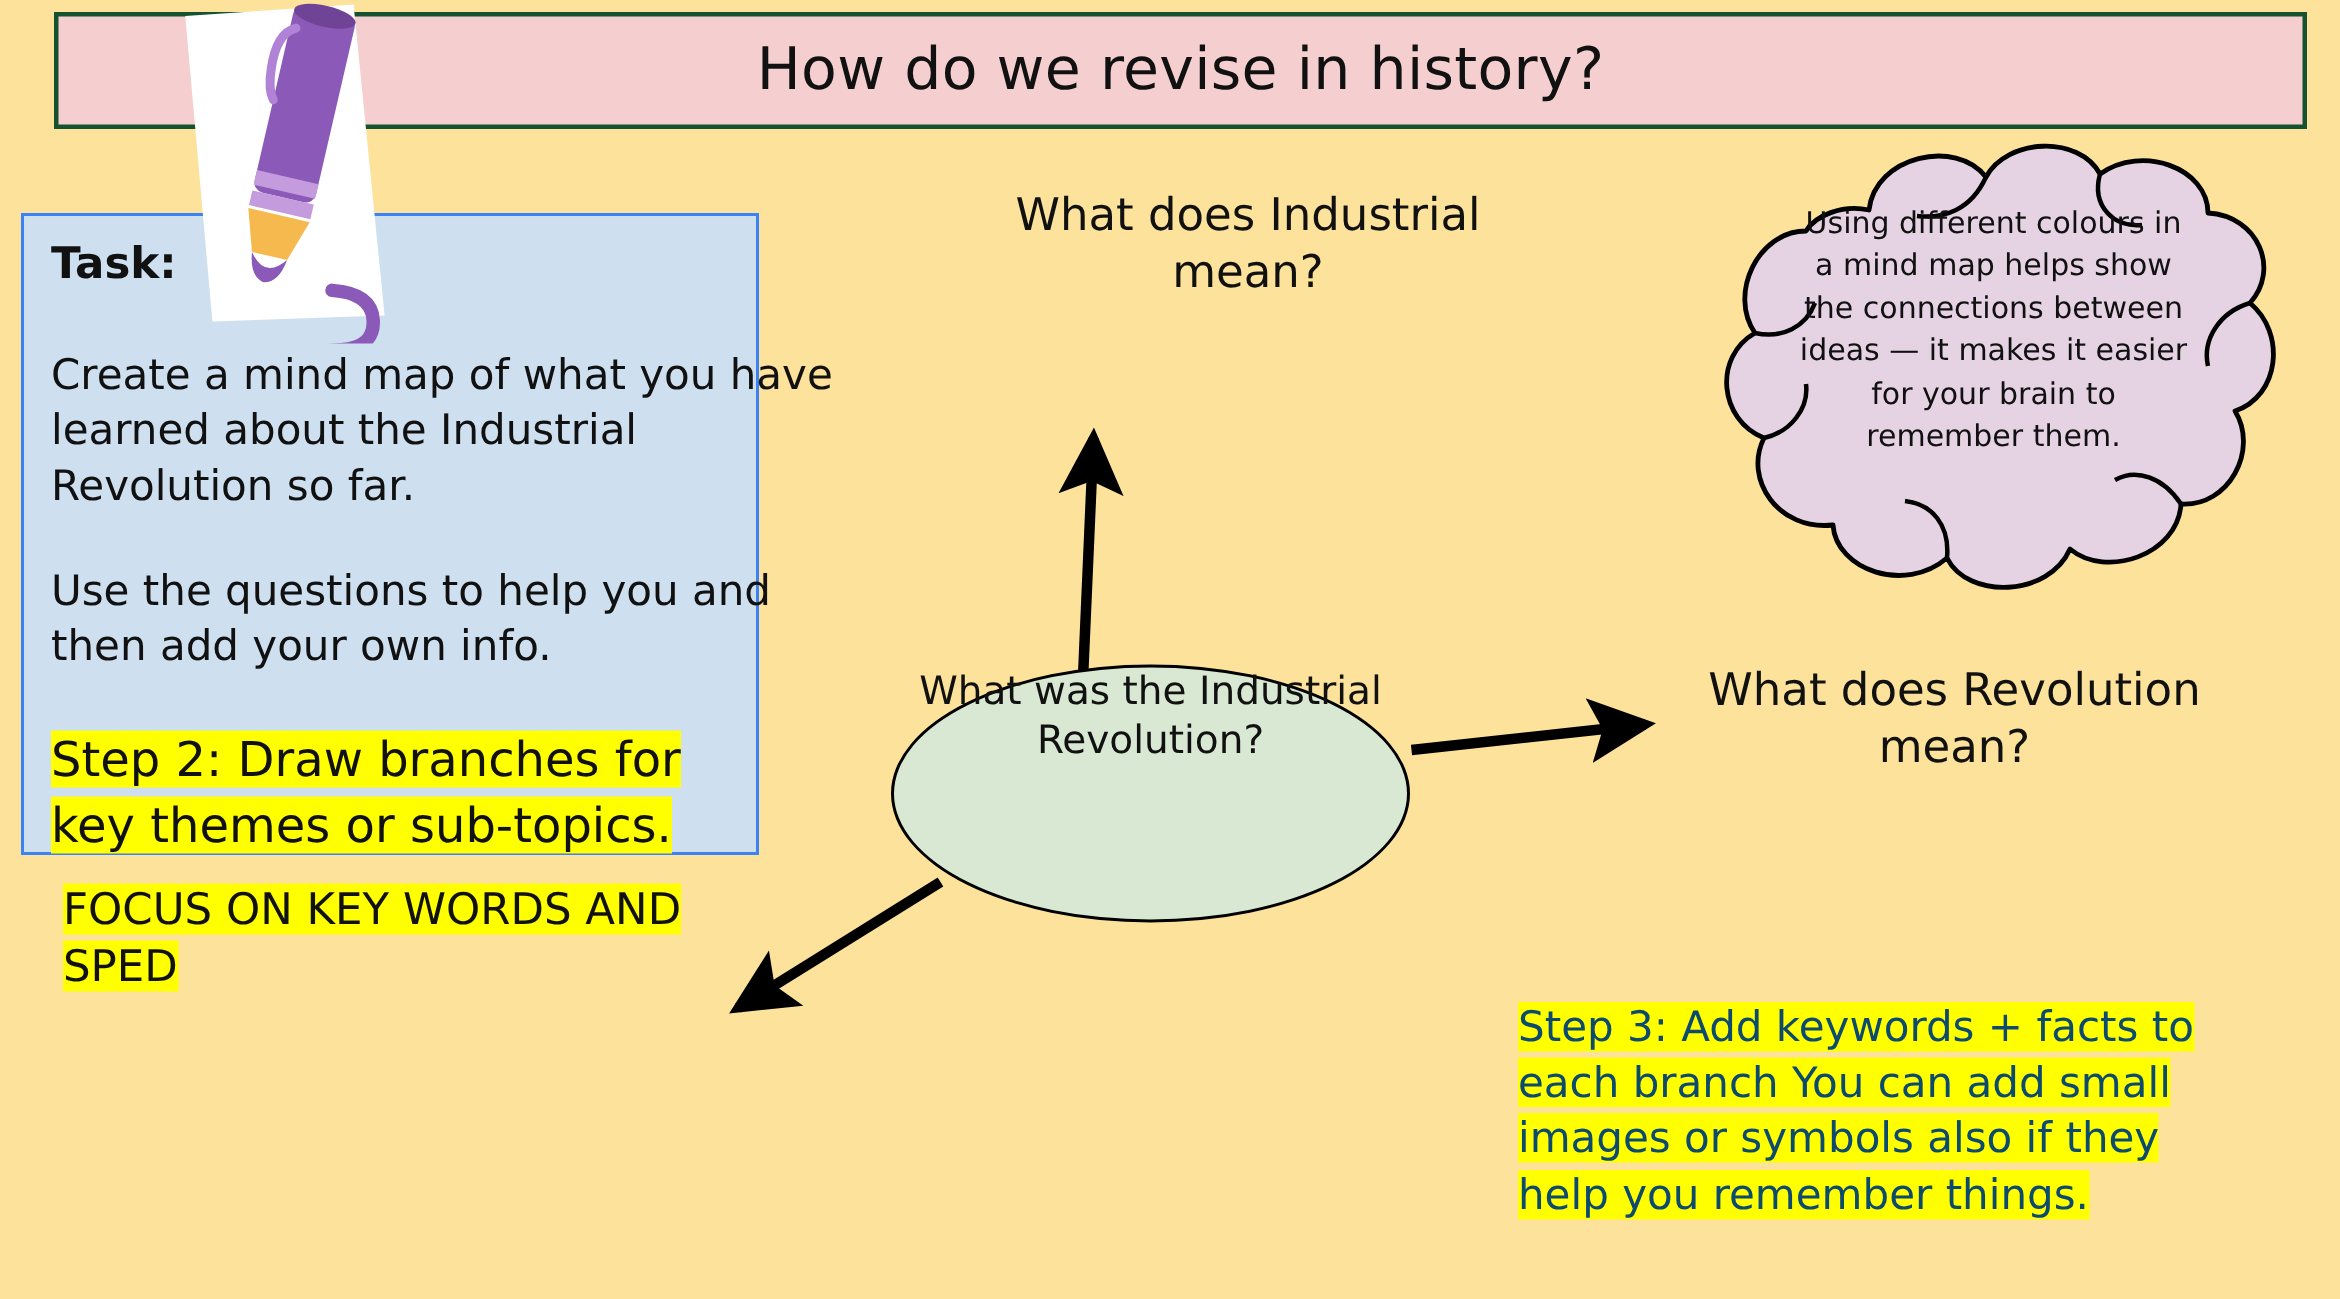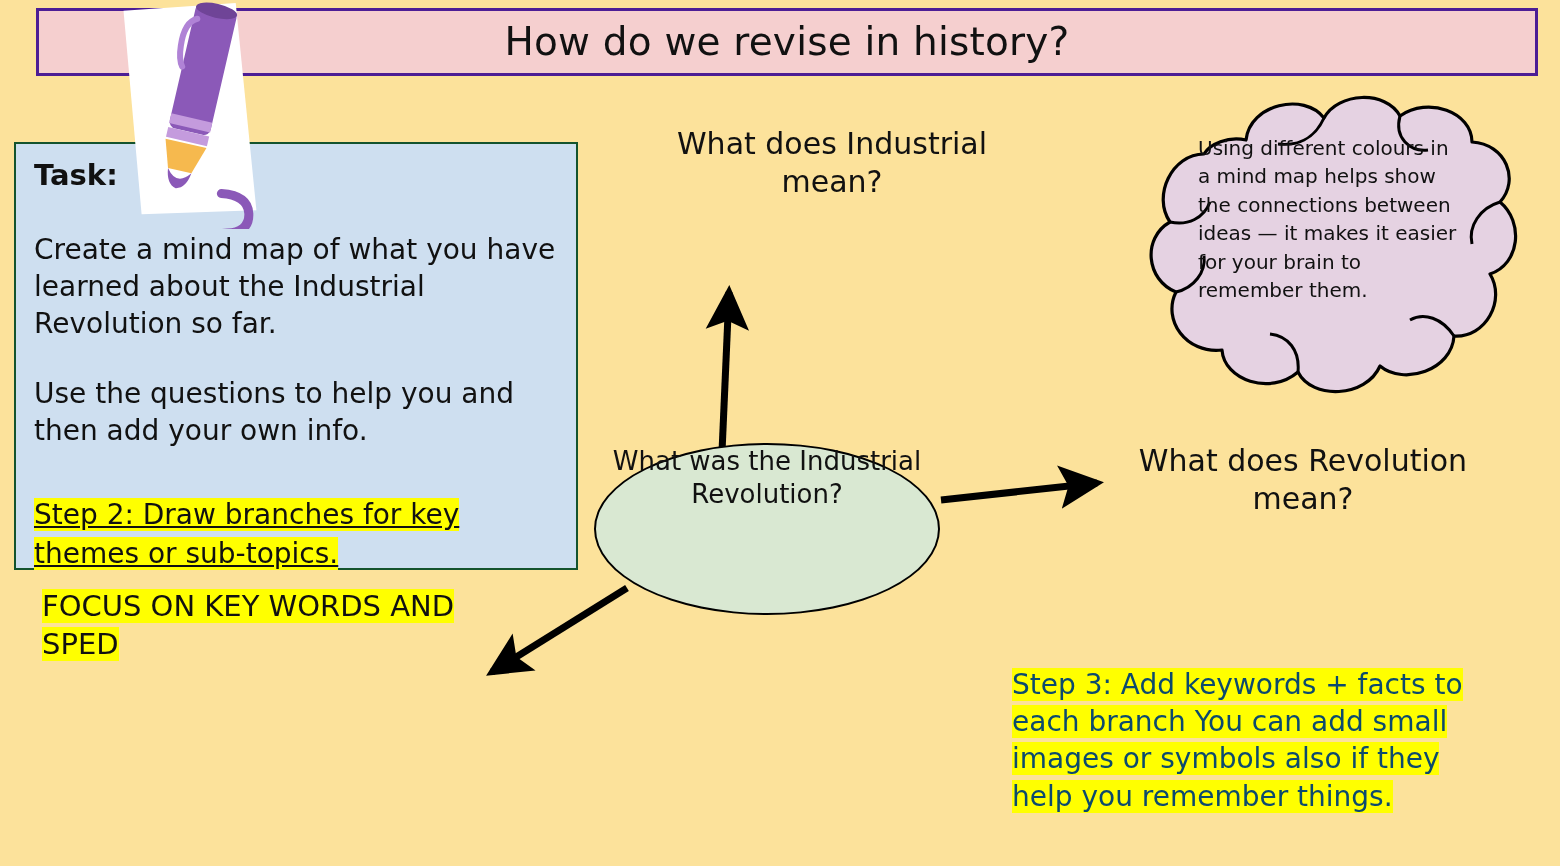--- a/index.html
+++ b/index.html
@@ -17,23 +17,23 @@
     font-family: "DejaVu Sans", "Liberation Sans", sans-serif;
     color: #000000;
   }
 
   
   #title-banner {
     position: absolute;
     left: 36px;
     top: 8px;
     width: 1502px;
-    height: 68px;
+    height: 78px;
     background: #f5cfcf;
-    border: 3px solid #4c1d95;
+    border: 3px solid #14532d;
     box-sizing: border-box;
     display: flex;
     align-items: center;
     justify-content: center;
   }
   #title-text {
     font-size: 39px;
     line-height: 1.05;
     color: #111111;
     letter-spacing: .2px;
@@ -48,24 +48,24 @@
     width: 200px;
     height: 235px;
     pointer-events: none;
   }
 
   
   #task-box {
     position: absolute;
     left: 14px;
     top: 142px;
-    width: 564px;
+    width: 492px;
     height: 428px;
     background: #cedff0;
-    border: 2px solid #14532d;
+    border: 2px solid #3b82f6;
     box-sizing: border-box;
   }
   #task-heading {
     position: absolute;
     left: 18px;
     top: 14px;
     font-size: 29px;
     font-weight: bold;
     color: #111;
   }
@@ -83,26 +83,25 @@
     left: 18px;
     top: 232px;
     width: 520px;
     font-size: 28px;
     line-height: 1.32;
     color: #111;
   }
   #task-step2 {
     position: absolute;
     left: 18px;
-    top: 352px;
+    top: 340px;
     width: 470px;
-    font-size: 28px;
+    font-size: 32px;
     line-height: 1.38;
     color: #111;
-    text-decoration: underline;
   }
   .hl {
     background: #ffff00;
     box-decoration-break: clone;
     -webkit-box-decoration-break: clone;
   }
 
   
   #focus-note {
     position: absolute;
@@ -182,21 +181,21 @@
     width: 400px;
     height: 335px;
   }
   #cloud-text {
     position: absolute;
     left: 70px;
     top: 46px;
     width: 262px;
     font-size: 20px;
     line-height: 1.42;
-    text-align: left;
+    text-align: center;
     color: #111;
   }
 
   
   #step3-note {
     position: absolute;
     left: 1012px;
     top: 666px;
     width: 474px;
     font-size: 28px;

